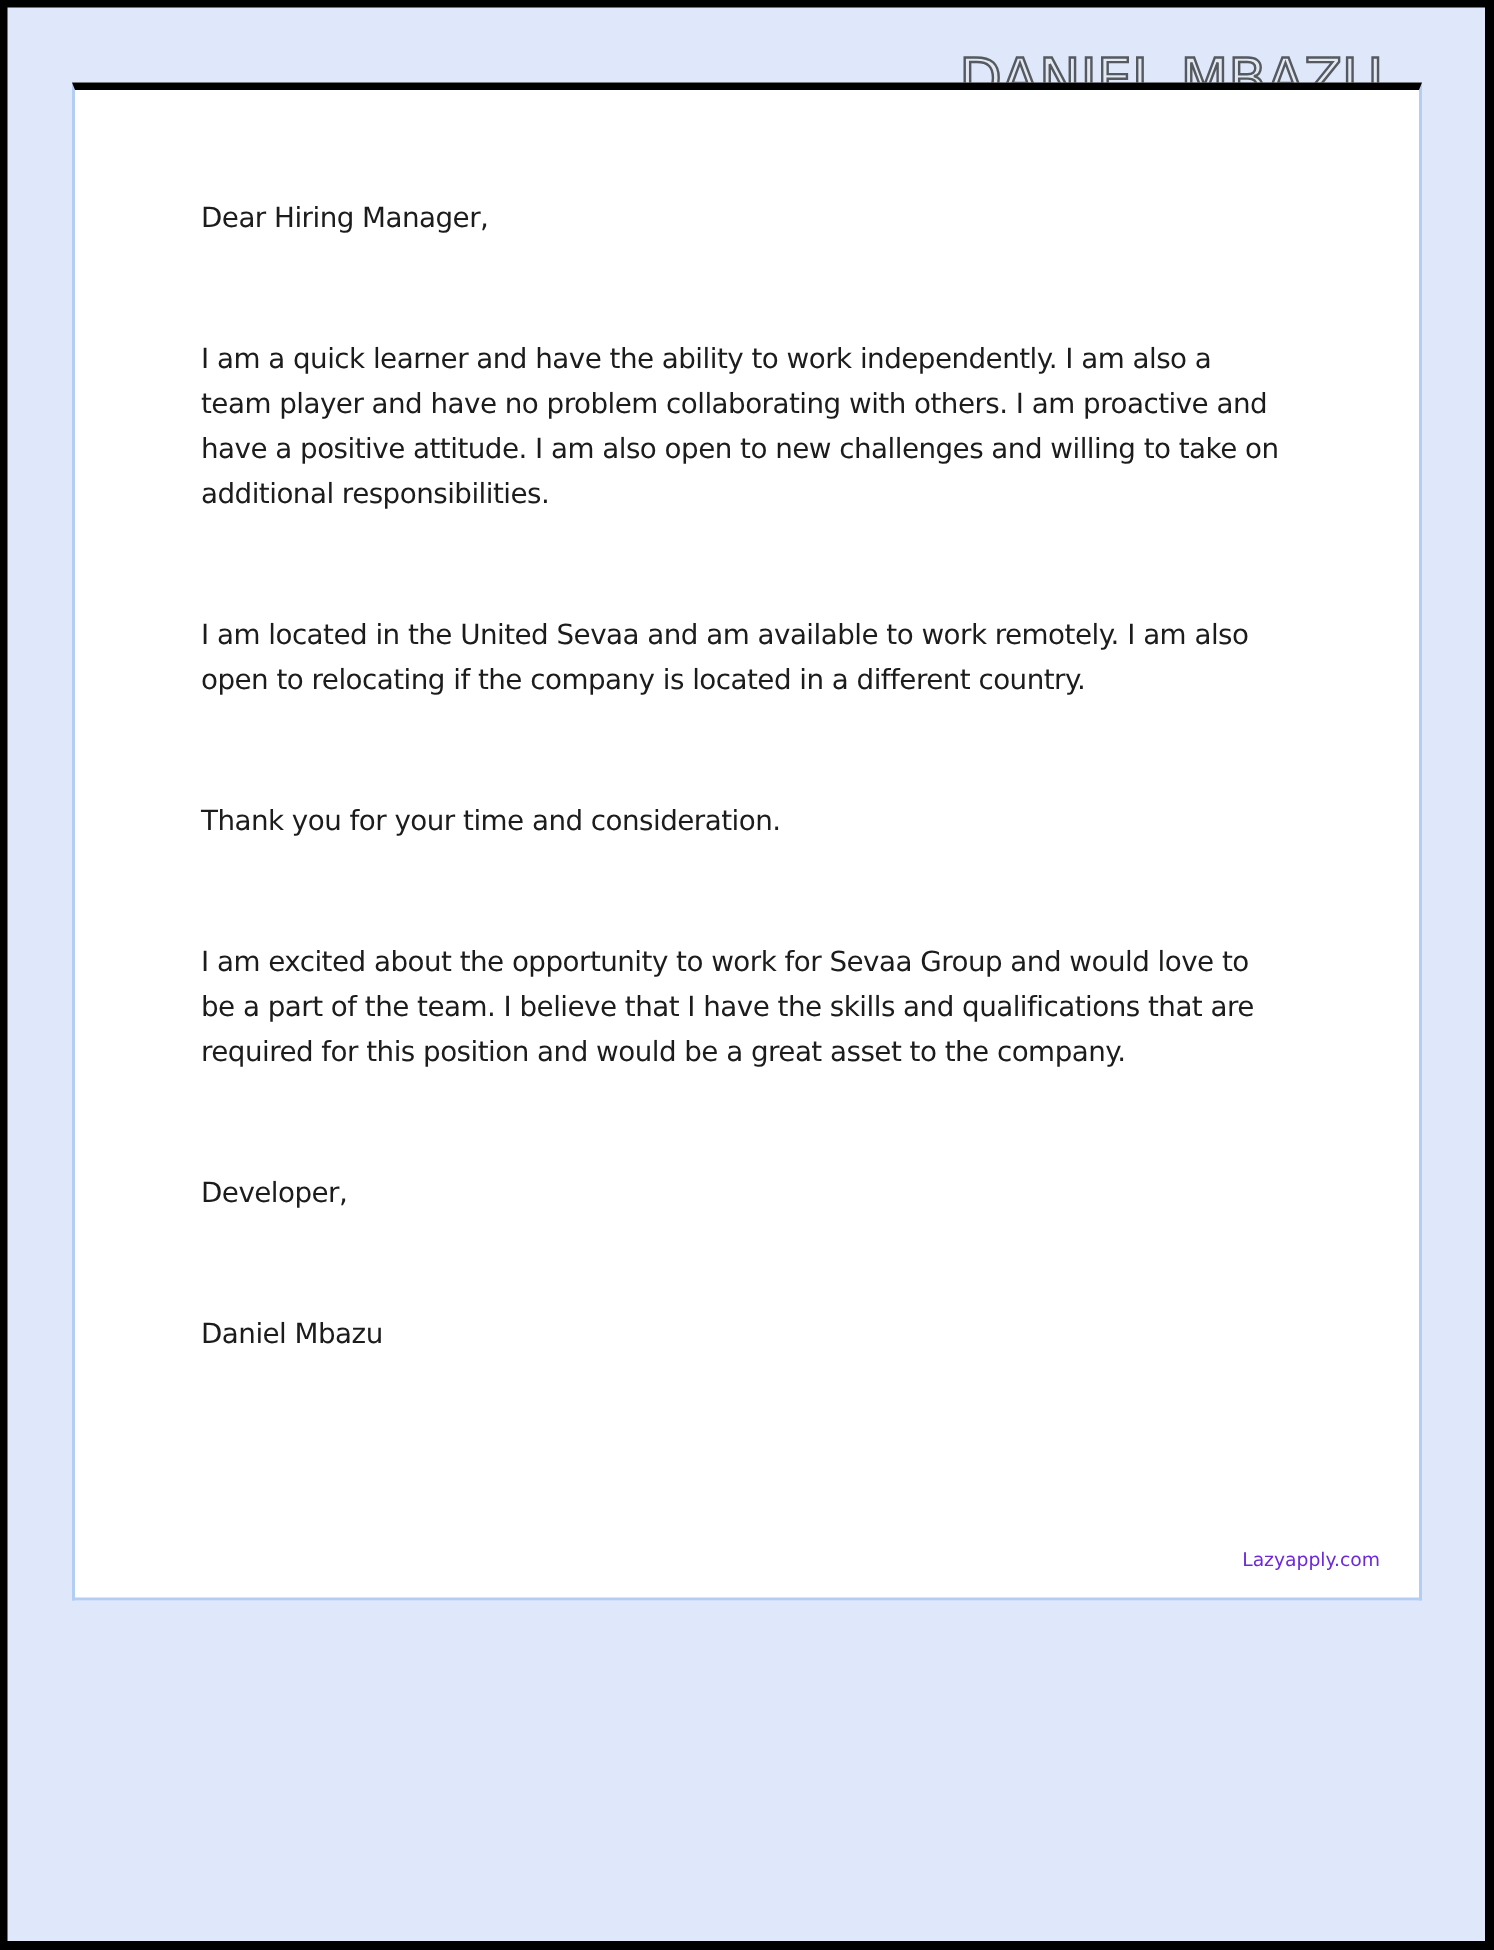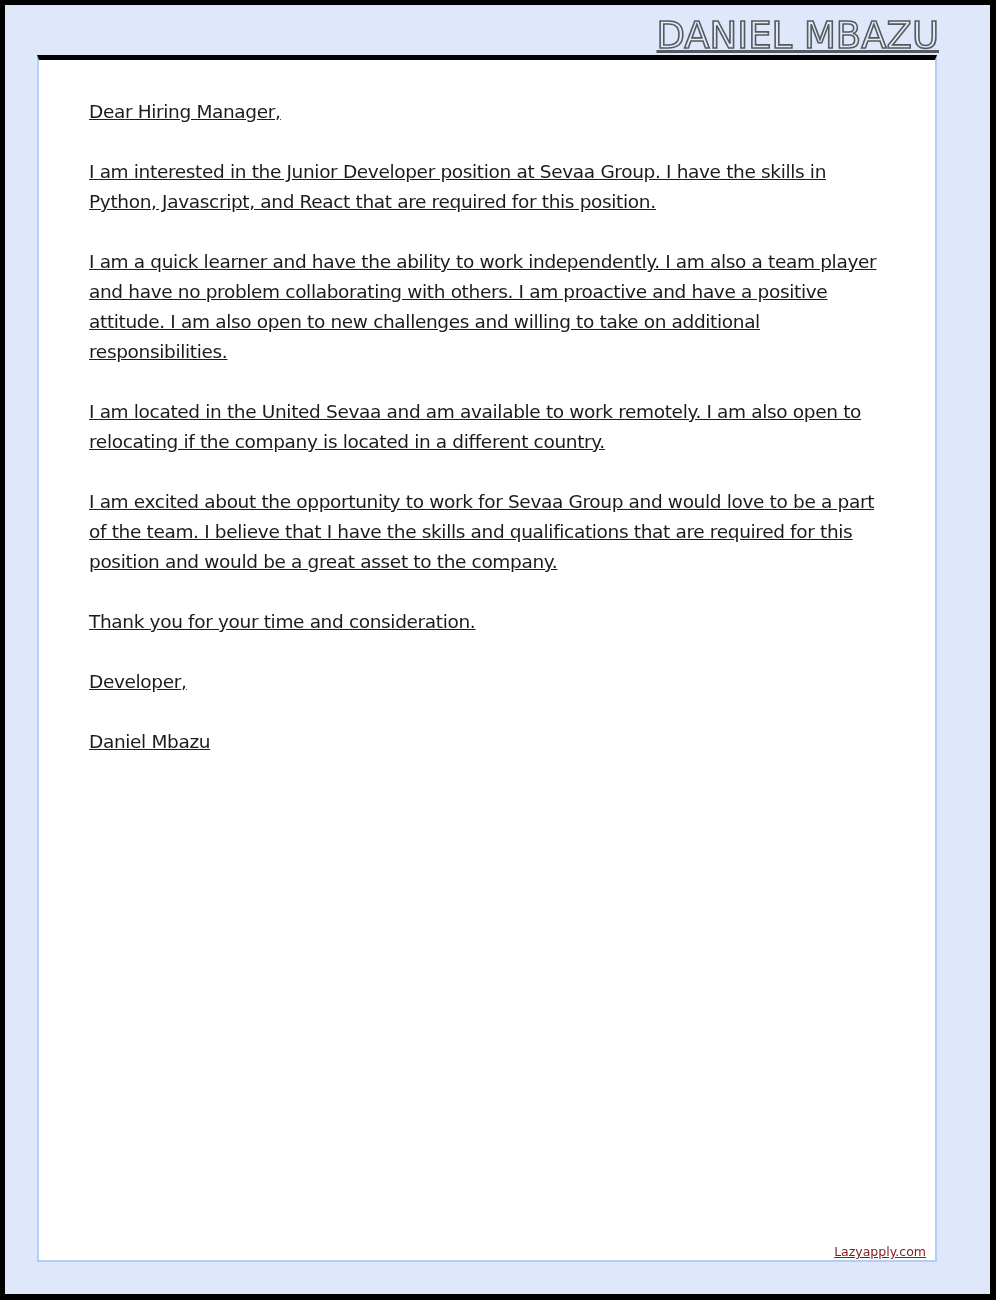--- a/index.html
+++ b/index.html
@@ -1,15 +1,15 @@
 <!DOCTYPE html>
 <html><head>
   <meta charset="utf-8">
   <style>
-    * { box-sizing: border-box; margin: 0; padding: 0; text-decoration: underline; }
+    * { box-sizing: border-box; margin: 0; padding: 17px; }
     html, body { width: 996px; height: 1300px; overflow: hidden; background: #000; }
     body { font-family: "DejaVu Sans", "Liberation Sans", sans-serif; }
 
     .frame {
       position: absolute;
       left: 5px; top: 5px;
       width: 985px; height: 1289px;
       background: #dfe7fb;
     }
 
@@ -21,24 +21,24 @@
       line-height: 42px;
       letter-spacing: 0px;
       color: #e4e8f2;
       -webkit-text-stroke: 1.6px #555a60;
       font-weight: normal;
       white-space: nowrap;
     }
 
     .page {
       position: absolute;
-      left: 32px;             
+      left: 43px;             
       top: 50px;              
       width: 900px;
-      height: 1207px;         
+      height: 1012px;         
       background: #ffffff;
       border-top: 5px solid #000000;
       border-left: 2px solid #b4cdf3;
       border-right: 2px solid #b4cdf3;
       border-bottom: 2px solid #b4cdf3;
     }
 
     .letter {
       position: absolute;
       left: 50px;             
@@ -52,39 +52,38 @@
     .letter p { margin: 0 0 30px 0; }
     .letter .signature { margin-bottom: 10px; }
     .letter .date { color: #1a85e6; margin: 0; }
 
     .footer-brand {
       position: absolute;
       right: 9px;
       bottom: 0px;
       font-size: 12.5px;
       line-height: 16px;
-      color: #7f1d1d;
+      color: #6d28d9;
       text-align: center;
     }
   </style>
 </head>
 <body>
 
 <div class="frame">
 
   <div class="header-name">DANIEL MBAZU</div>
 
   <div class="page">
     <div class="letter">
       <p>Dear Hiring Manager,</p>
-      <p>I am interested in the Junior Developer position at Sevaa Group. I have the skills in Python, Javascript, and React that are required for this position.</p>
       <p>I am a quick learner and have the ability to work independently. I am also a team player and have no problem collaborating with others. I am proactive and have a positive attitude. I am also open to new challenges and willing to take on additional responsibilities.</p>
       <p>I am located in the United Sevaa and am available to work remotely. I am also open to relocating if the company is located in a different country.</p>
+      <p>Thank you for your time and consideration.</p>
       <p>I am excited about the opportunity to work for Sevaa Group and would love to be a part of the team. I believe that I have the skills and qualifications that are required for this position and would be a great asset to the company.</p>
-      <p>Thank you for your time and consideration.</p>
       <p>Developer,</p>
       <p class="signature">Daniel Mbazu</p>
     </div>
 
     <div class="footer-brand">Lazyapply.com</div>
   </div>
 
 </div>
 
 </body></html>

